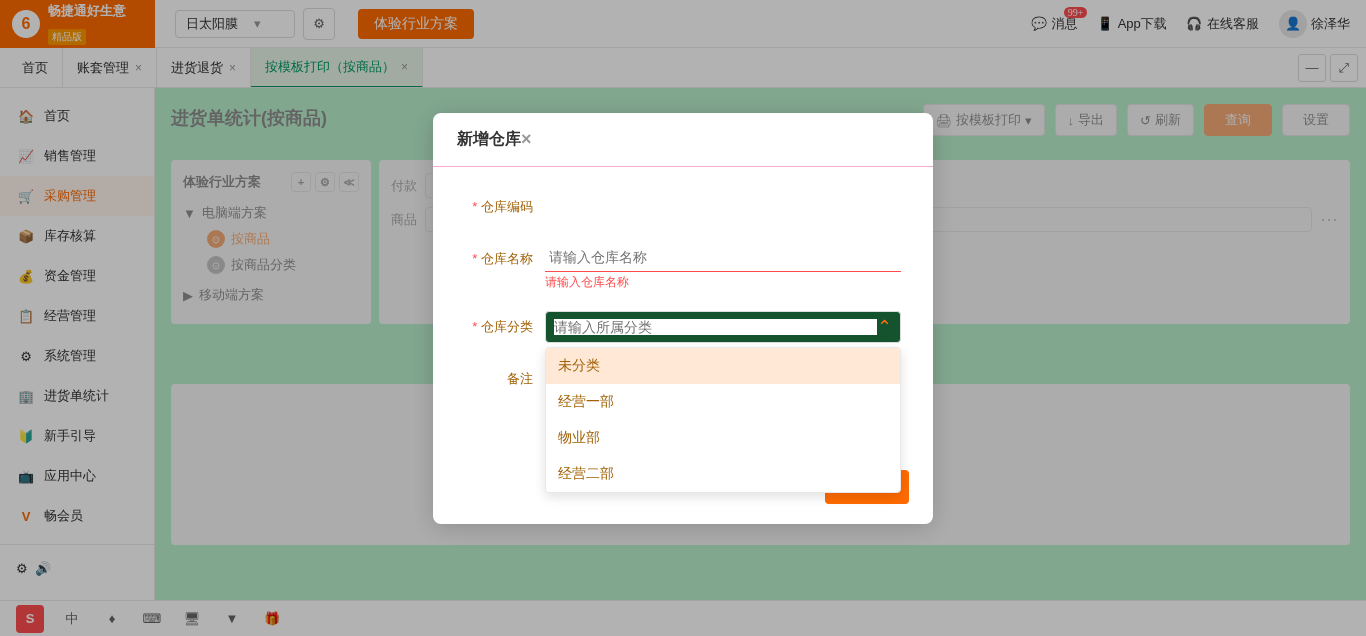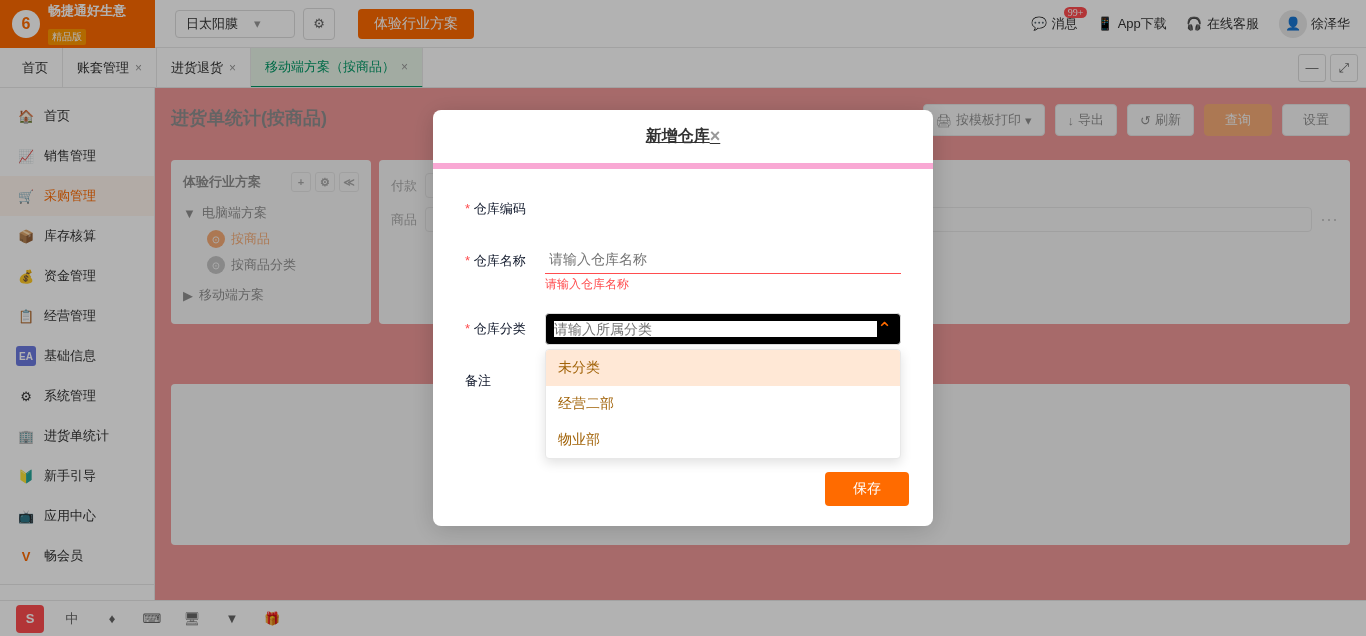--- a/index.html
+++ b/index.html
@@ -100,27 +100,27 @@
     .modal-overlay {
       position: fixed; top: 0; left: 0; right: 0; bottom: 0;
       background: rgba(0,0,0,0.3); z-index: 100;
       display: flex; align-items: center; justify-content: center;
     }
     .modal {
       background: #fff; border-radius: 8px; width: 500px;
       box-shadow: 0 4px 24px rgba(0,0,0,0.18); padding: 0; overflow: visible; position: relative;
     }
     .modal-header {
-      display: flex; align-items: center; justify-content: center;
-      padding: 16px 24px; border-bottom: 6px solid #f9a8d4; font-size: 16px; font-weight: bold; color: #333; text-decoration: underline;
+      display: flex; align-items: center; justify-content: flex-start;
+      padding: 16px 24px; border-bottom: 1px solid #f9a8d4; font-size: 16px; font-weight: bold; color: #333;
     }
     .modal-close { cursor: pointer; color: #999; font-size: 18px; }
     .modal-body { padding: 24px 32px 16px; }
     .form-row { display: flex; align-items: flex-start; margin-bottom: 20px; gap: 0; }
-    .form-label { width: 80px; padding-right: 12px; color: #0f172a; line-height: 32px; flex-shrink: 0; }
+    .form-label { width: 80px; text-align: right; padding-right: 12px; color: #a16207; line-height: 32px; flex-shrink: 0; }
     .form-label.required::before { content: '* '; color: #ff4d4f; }
     .form-control { flex: 1; }
     .form-input {
       width: 100%; border: none; border-bottom: 1px solid #ddd;
       padding: 6px 4px; font-size: 14px; outline: none; color: #333;
     }
     .form-input.error { border-bottom-color: #ff4d4f; }
     .error-msg { color: #ff4d4f; font-size: 12px; margin-top: 2px; }
     .textarea-input { width: 100%; border: 1px solid #ddd; border-radius: 4px; padding: 6px 8px; font-size: 14px; resize: none; height: 60px; }
     .modal-footer { display: flex; justify-content: flex-end; padding: 8px 24px 20px; gap: 12px; }
@@ -148,21 +148,21 @@
 
     
     .dimmed { opacity: 0.5; pointer-events: none; }
 
     .content-placeholder { background: #fff; border-radius: 4px; padding: 24px; text-align: center; color: #999; margin-top: 60px; }
     .placeholder-icon { font-size: 48px; margin-bottom: 12px; }
     .placeholder-tip { display: flex; align-items: center; gap: 6px; justify-content: center; margin-top: 8px; }
 
     .main-header-row { display: flex; align-items: center; justify-content: space-between; margin-bottom: 12px; }
 
-    .right-content { flex: 1; background: #ef4444; padding: 16px; }
+    .right-content { flex: 1; background: #86efac; padding: 16px; }
   </style>
 </head>
 <body>
 
 <div class="top-header">
   <div class="logo-area">
     <div class="logo-icon">
       <span>6</span>
     </div>
     <div>
@@ -209,21 +209,21 @@
   </div>
   <div class="tab-item">
     <span>账套管理</span>
     <span class="tab-close">×</span>
   </div>
   <div class="tab-item">
     <span>进货退货</span>
     <span class="tab-close">×</span>
   </div>
   <div class="tab-item active">
-    <span>移动端方案（按商品）</span>
+    <span>按模板打印（按商品）</span>
     <span class="tab-close">×</span>
   </div>
   <div class="tab-controls">
     <div class="tab-ctrl-btn">—</div>
     <div class="tab-ctrl-btn">⤢</div>
   </div>
 </div>
 
 <div class="main-layout">
 
@@ -244,24 +244,20 @@
       <span class="sidebar-icon">📦</span>
       <span>库存核算</span>
     </div>
     <div class="sidebar-item">
       <span class="sidebar-icon">💰</span>
       <span>资金管理</span>
     </div>
     <div class="sidebar-item">
       <span class="sidebar-icon">📋</span>
       <span>经营管理</span>
-    </div>
-    <div class="sidebar-item">
-      <span class="sidebar-icon" style="background:#6c7ae0;color:#fff;border-radius:3px;width:20px;height:20px;display:flex;align-items:center;justify-content:center;font-size:10px;font-weight:bold;">EA</span>
-      <span>基础信息</span>
     </div>
     <div class="sidebar-item">
       <span class="sidebar-icon">⚙</span>
       <span>系统管理</span>
     </div>
     <div class="sidebar-item">
       <span class="sidebar-icon">🏢</span>
       <span>进货单统计</span>
     </div>
     <div class="sidebar-item">
@@ -387,29 +383,30 @@
         <label class="form-label required">仓库名称</label>
         <div class="form-control">
           <input class="form-input error" type="text" placeholder="请输入仓库名称" style="">
           <div class="error-msg">请输入仓库名称</div>
         </div>
       </div>
 
       <div class="form-row">
         <label class="form-label required">仓库分类</label>
         <div class="form-control" style="position:relative;">
-          <div style="display:flex;align-items:center;border:1px solid #ddd;border-radius:4px;padding:4px 8px;background:#000000;justify-content:space-between;">
+          <div style="display:flex;align-items:center;border:1px solid #ddd;border-radius:4px;padding:4px 8px;background:#14532d;justify-content:space-between;">
             <input style="border: none; outline: none; flex: 1 1 0%; font-size: 14px; color: rgb(153, 153, 153);" type="text" placeholder="请输入所属分类">
             <span style="color:#ff6b00;font-size:18px;">⌃</span>
           </div>
 
           <div class="dropdown-list">
             <div class="dropdown-item highlighted">未分类</div>
+            <div class="dropdown-item">经营一部</div>
+            <div class="dropdown-item">物业部</div>
             <div class="dropdown-item">经营二部</div>
-            <div class="dropdown-item">物业部</div>
           </div>
         </div>
       </div>
 
       <div class="form-row">
         <label class="form-label">备注</label>
         <div class="form-control">
           <textarea class="textarea-input" style=""></textarea>
         </div>
       </div>

